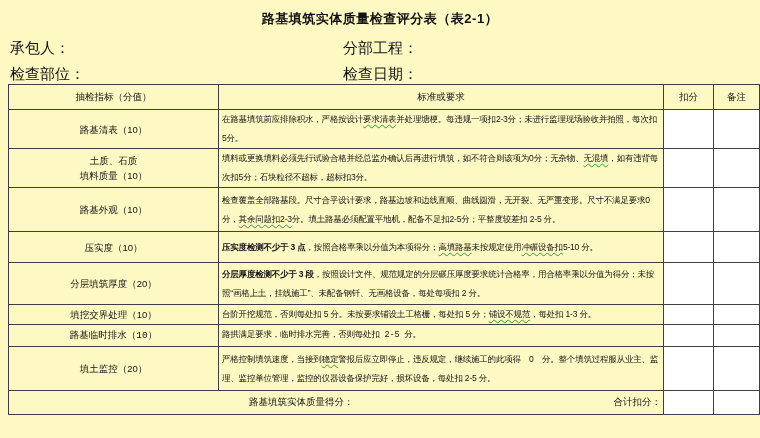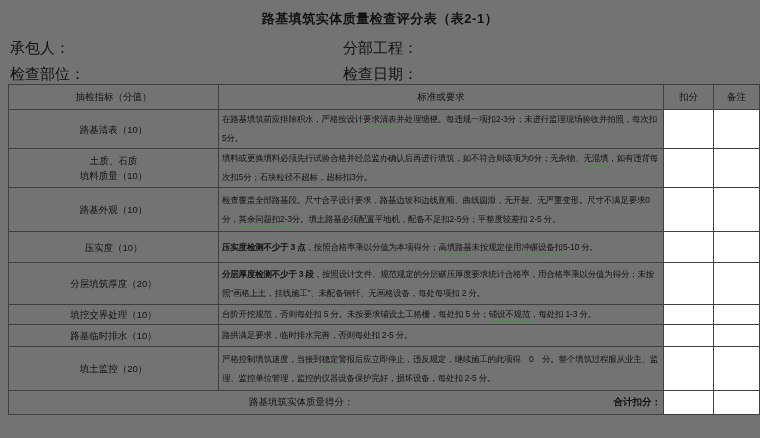--- a/index.html
+++ b/index.html
@@ -5,21 +5,21 @@
   :root{
     --bd:#3f3f3f;
     --wavy:#2f9e2f;
     --ink:#111111;
   }
   *{box-sizing:border-box;margin:0;padding:0;}
   html,body{background:#ffffff;}
   .page{
     position:relative;
     width:760px;height:438px;
-    background:#737373;
+    background:#fef9c3;
     color:var(--ink);
     font-family:"Liberation Sans",sans-serif;
     overflow:hidden;
   }
   .title{
     position:absolute;top:10px;left:0;width:100%;
     text-align:center;font-size:13px;font-weight:bold;letter-spacing:0.5px;
   }
   .field{position:absolute;font-size:15px;}
   .f-contractor{left:10px;top:39px;}
@@ -57,21 +57,21 @@
     text-decoration:underline;
     text-decoration-style:wavy;
     text-decoration-color:var(--wavy);
     text-decoration-thickness:1px;
     text-underline-offset:2px;
   }
   .bold{font-weight:bold;}
   td.sumcell{padding:0 2px;}
   .sumflex{display:flex;align-items:center;width:100%;font-size:9.5px;}
   .sum-score{margin-left:238px;}
-  .sum-total{margin-left:auto;font-weight:bold;}
+  .sum-total{margin-left:auto;}
   .footer-label{position:absolute;font-size:16px;margin-top:24px;}
   .f-inspector{left:10px;top:414px;}
   .f-reviewer{left:557px;top:430px;}
 </style>
 </head>
 <body>
 
 <div class="page">
 
   <div class="title">路基填筑实体质量检查评分表（表2-1）</div>
@@ -127,21 +127,21 @@
           <td class="std"><span class="bold">分层厚度检测不少于 3 段</span><span>，按照设计文件、规范规定的分层碾压厚度要求统计合格率，用合格率乘以分值为得分；未按照“画格上土，挂线施工”、未配备钢钎、无画格设备，每处每项扣 2 分。</span></td>
           <td class="blank"></td>
           <td class="blank"></td>
         </tr>
         <tr style="height: 16px;">
           <td class="ind">填挖交界处理（10）</td>
           <td class="std"><span>台阶开挖规范，否则每处扣 5 分。未按要求铺设土工格栅，每处扣 5 分；</span><span class="wavy">铺设不规范</span><span>，每处扣 1-3 分。</span></td>
           <td class="blank"></td>
           <td class="blank"></td>
         </tr>
-        <tr style="height: 22px;">
+        <tr style="height: 22px; font-family: Liberation Mono, monospace;">
           <td class="ind">路基临时排水（10）</td>
           <td class="std"><span>路拱满足要求，临时排水完善，否则每处扣 2-5 分。</span></td>
           <td class="blank"></td>
           <td class="blank"></td>
         </tr>
         <tr style="height: 44px;">
           <td class="ind">填土监控（20）</td>
           <td class="std"><span>严格控制填筑速度，当接到</span><span class="wavy">稳定</span><span>警报后应立即停止，违反规定，继续施工的此项得　0　分。整个填筑过程服从业主、监理、监控单位管理，监控的仪器设备保护完好，损坏设备，每处扣 2-5 分。</span></td>
           <td class="blank"></td>
           <td class="blank"></td>

